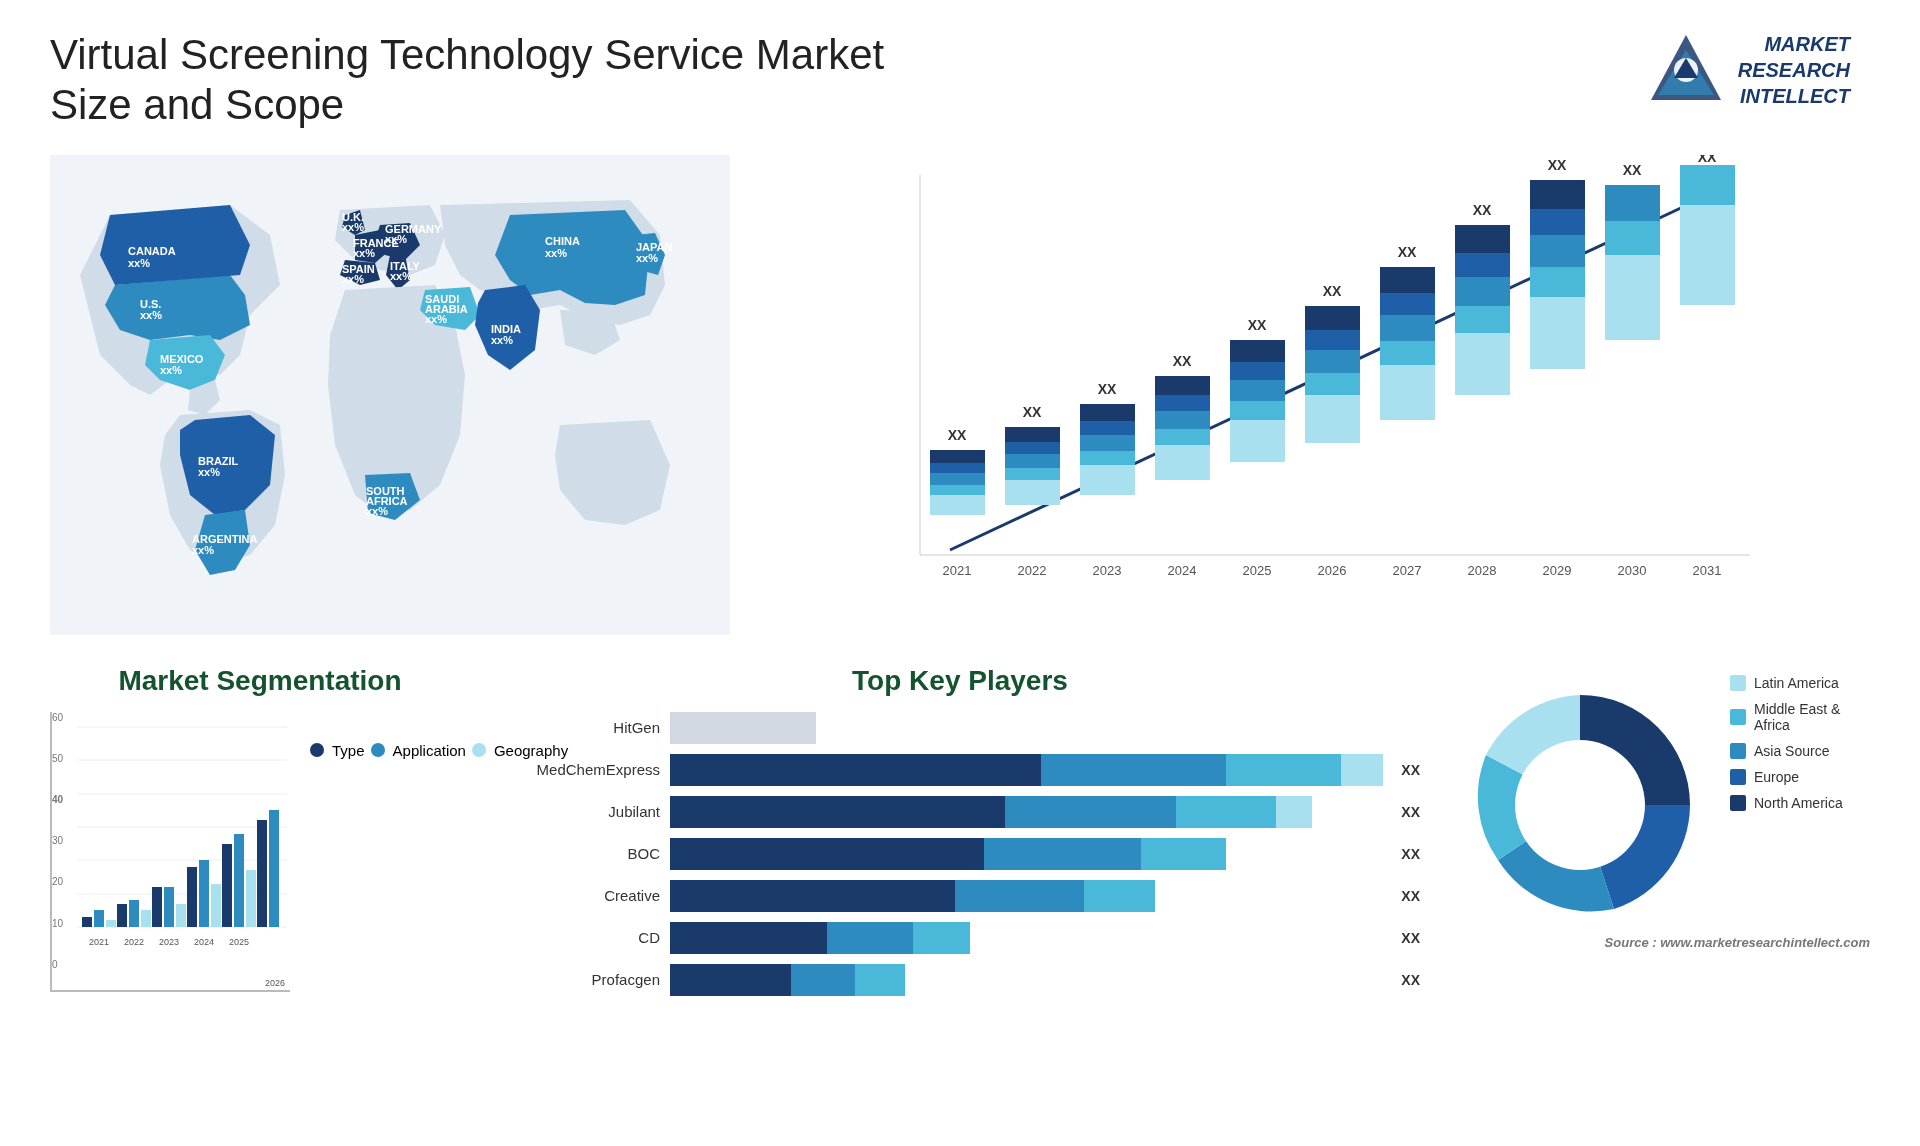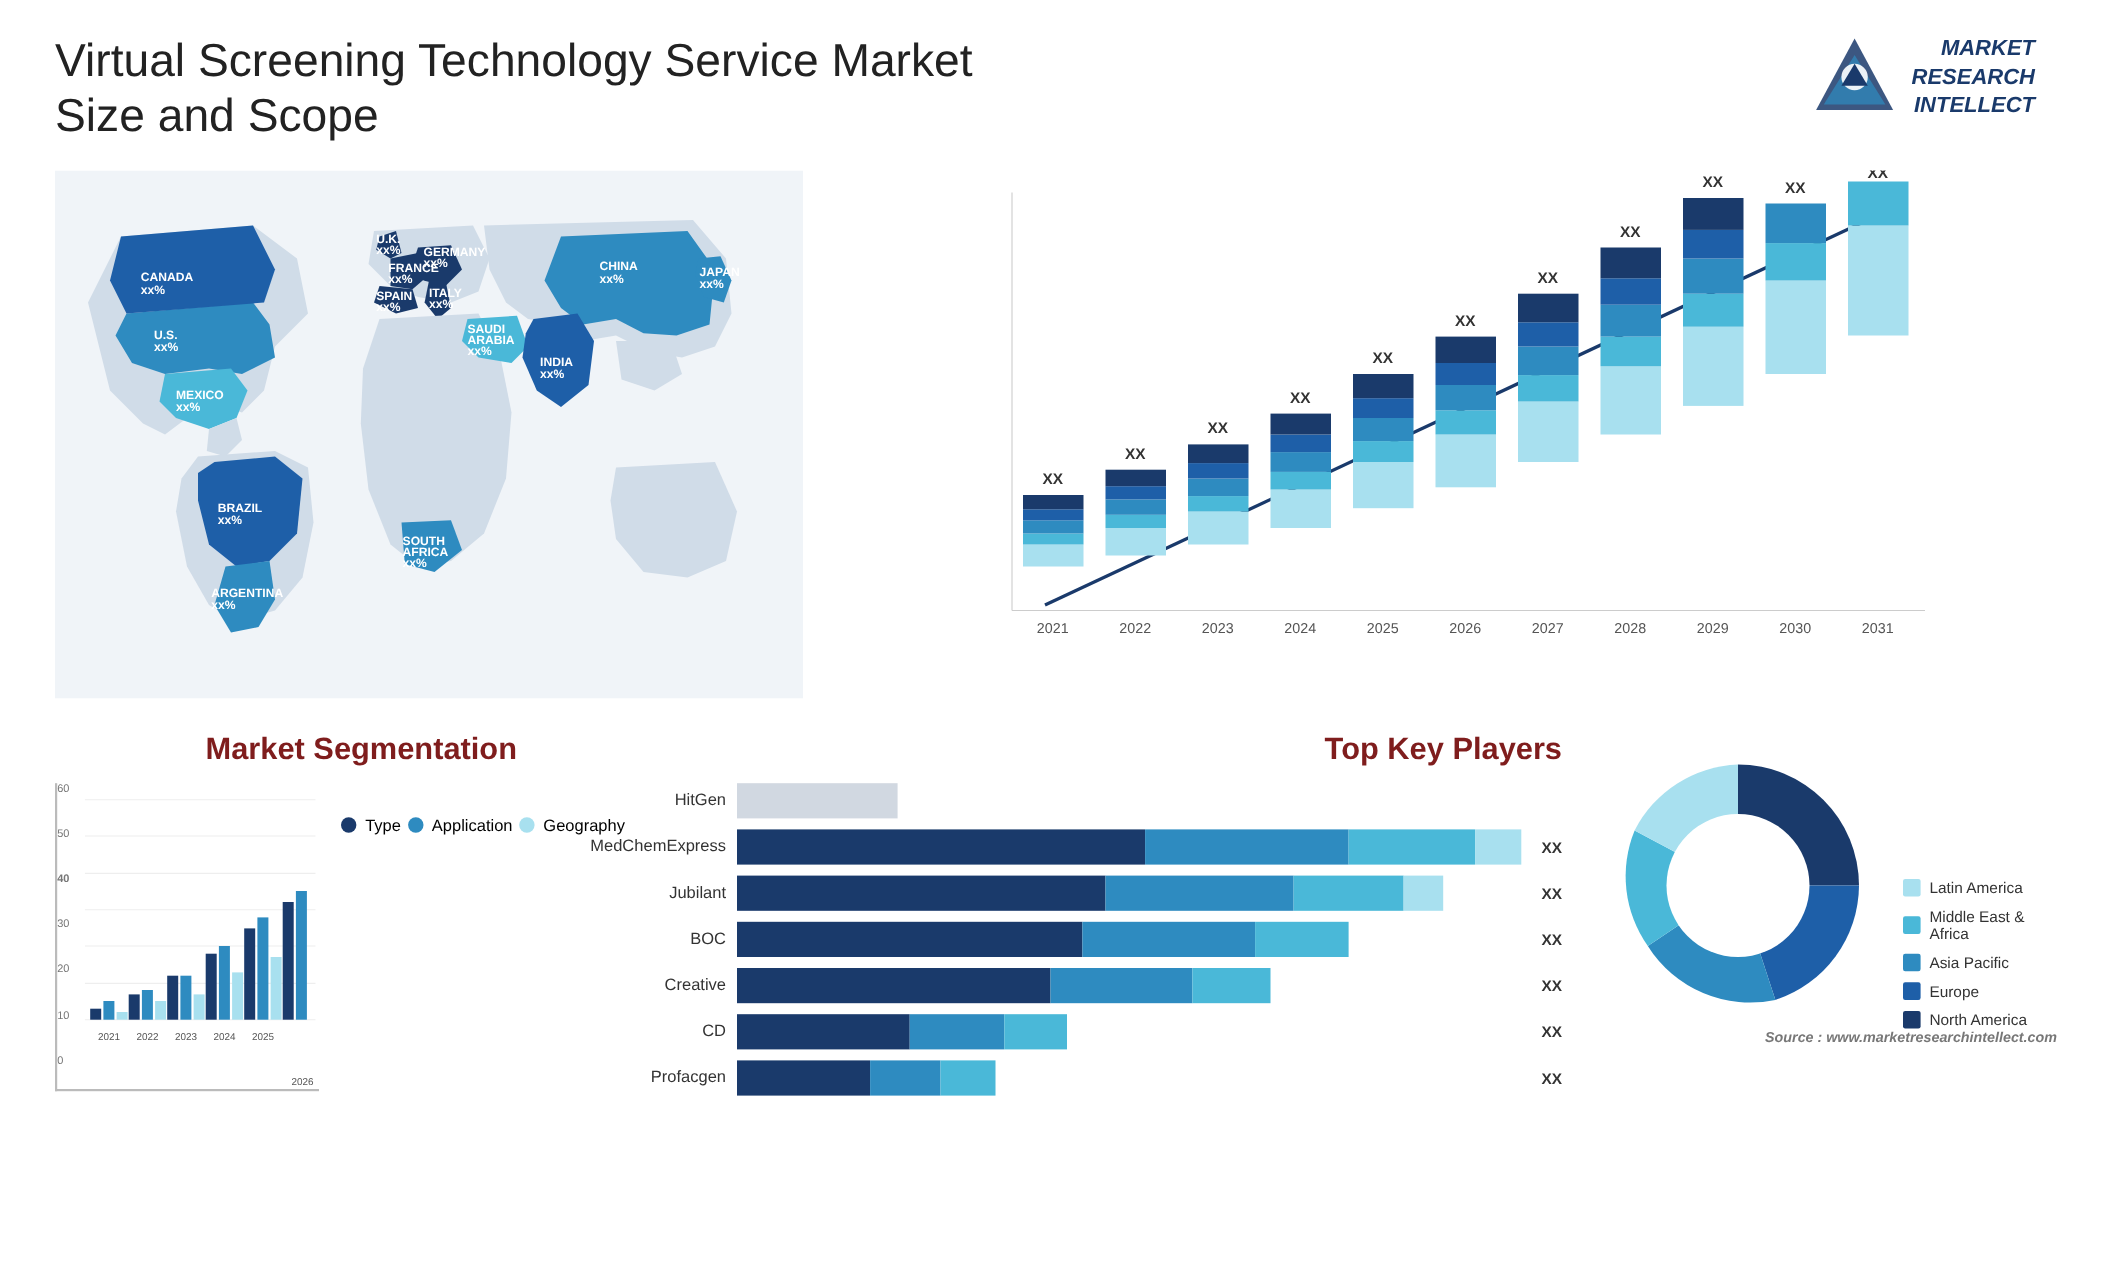--- a/index.html
+++ b/index.html
@@ -97,23 +97,23 @@
     }
 
     .regional-section {
       width: 420px;
       flex-shrink: 0;
     }
 
     .section-title {
       font-size: 28px;
       font-weight: 700;
-      color: #7f1d1d;
+      color: #14532d;
       margin-bottom: 15px;
-      text-align: right;
+      text-align: center;
     }
 
     
     .world-map-svg {
       width: 100%;
       height: 100%;
     }
 
     
     .legend {
@@ -172,21 +172,21 @@
       font-size: 14px;
       font-weight: 700;
       color: #333;
       margin-left: 8px;
       flex-shrink: 0;
     }
 
     
     .donut-container {
       display: flex;
-      align-items: flex-end;
+      align-items: flex-start;
       gap: 20px;
       margin-top: 10px;
     }
 
     .donut-svg-wrap {
       width: 260px;
       height: 260px;
       flex-shrink: 0;
     }
 
@@ -616,21 +616,21 @@
           <div class="donut-legend-item">
             <div class="donut-legend-color" style="background:#a8e0ef;"></div>
             <span>Latin America</span>
           </div>
           <div class="donut-legend-item">
             <div class="donut-legend-color" style="background:#4ab8d8;"></div>
             <span>Middle East &amp; Africa</span>
           </div>
           <div class="donut-legend-item">
             <div class="donut-legend-color" style="background:#2e8bc0;"></div>
-            <span>Asia Pacific</span>
+            <span>Asia Source</span>
           </div>
           <div class="donut-legend-item">
             <div class="donut-legend-color" style="background:#1e5fa8;"></div>
             <span>Europe</span>
           </div>
           <div class="donut-legend-item">
             <div class="donut-legend-color" style="background:#1a3a6b;"></div>
             <span>North America</span>
           </div>
         </div>

